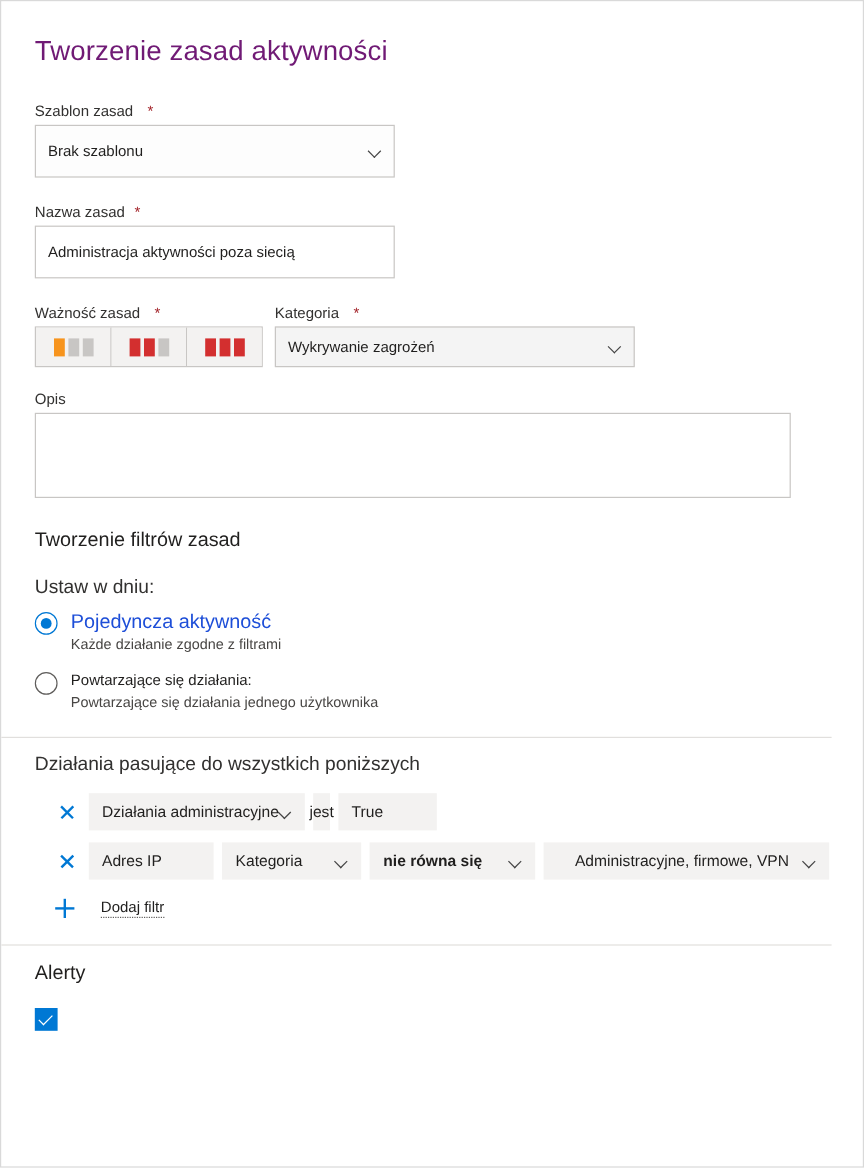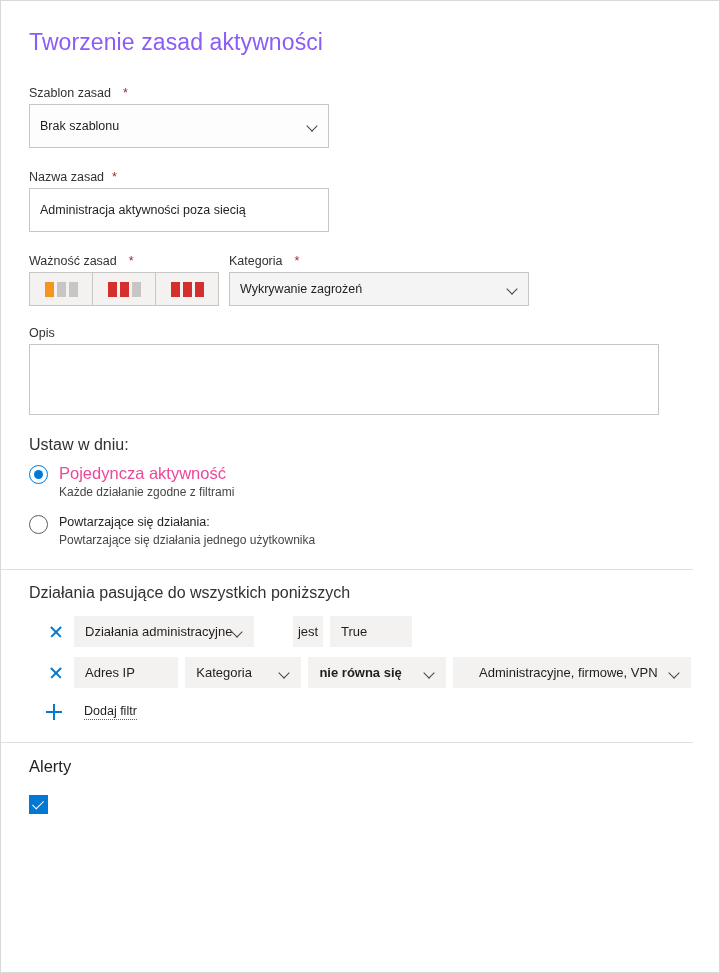--- a/index.html
+++ b/index.html
@@ -20,21 +20,21 @@
     height: 973px;
     border: 1px solid #d9d9d9;
     background: #ffffff;
     position: relative;
     padding: 0 28px;
     overflow: hidden;
   }
   .page-title {
     font-size: 23px;
     font-weight: 400;
-    color: #8b5cf6;
+    color: #701a75;
     margin: 28px 0 0 0;
     letter-spacing: 0.1px;
   }
 
   
   .field-label {
     font-size: 12.5px;
     color: #323130;
     margin: 0 0 4px 0;
     display: flex;
@@ -143,21 +143,21 @@
     position: absolute;
     left: 50%; top: 50%;
     width: 9px; height: 9px;
     margin: -4.5px 0 0 -4.5px;
     border-radius: 50%;
     background: #0078d4;
   }
   .radio-texts { margin-left: 11px; }
   .radio-main-big {
     font-size: 16.5px;
-    color: #ec4899;
+    color: #1d4ed8;
     line-height: 20px;
   }
   .radio-main-sm {
     font-size: 12.5px;
     color: #201f1e;
     line-height: 18px;
   }
   .radio-sub {
     font-size: 12px;
     color: #484644;
@@ -312,20 +312,21 @@
 
   <div style="margin-top:20px;">
     <div class="field-label">
       <span>Opis</span>
     </div>
     <div class="desc-box">
       <span style="display:block;padding:6px 9px;font-size:12.5px;"></span>
     </div>
   </div>
 
+  <div class="section-head" style="margin-top:26px;">Tworzenie filtrów zasad</div>
 
   <div class="small-label" style="margin-top:21px;">Ustaw w dniu:</div>
 
   <div class="radio-row" style="margin-top:9px;">
     <div class="radio checked"></div>
     <div class="radio-texts">
       <div class="radio-main-big">Pojedyncza aktywność</div>
       <div class="radio-sub">Każde działanie zgodne z filtrami</div>
     </div>
   </div>
@@ -341,21 +342,21 @@
   <div class="divider" style="margin-top:22px;"></div>
 
   <div class="small-label" style="margin-top:14px;">Działania pasujące do wszystkich poniższych</div>
 
   <div class="filter-row" style="margin-top:14px;margin-left:16px;">
     <div class="x-icon"></div>
     <div class="pill" style="width:180px;">
       <span>Działania administracyjne</span>
       <span class="chev"></span>
     </div>
-    <div class="pill" style="width:30px;justify-content:center;padding:0 2px;margin-left:32px;">
+    <div class="pill" style="width:14px;justify-content:center;padding:0 2px;">
       <span>jest</span>
     </div>
     <div class="pill" style="width:82px;">
       <span>True</span>
     </div>
   </div>
 
   <div class="filter-row" style="margin-top:10px;margin-left:16px;">
     <div class="x-icon"></div>
     <div class="pill" style="width:106px;">

